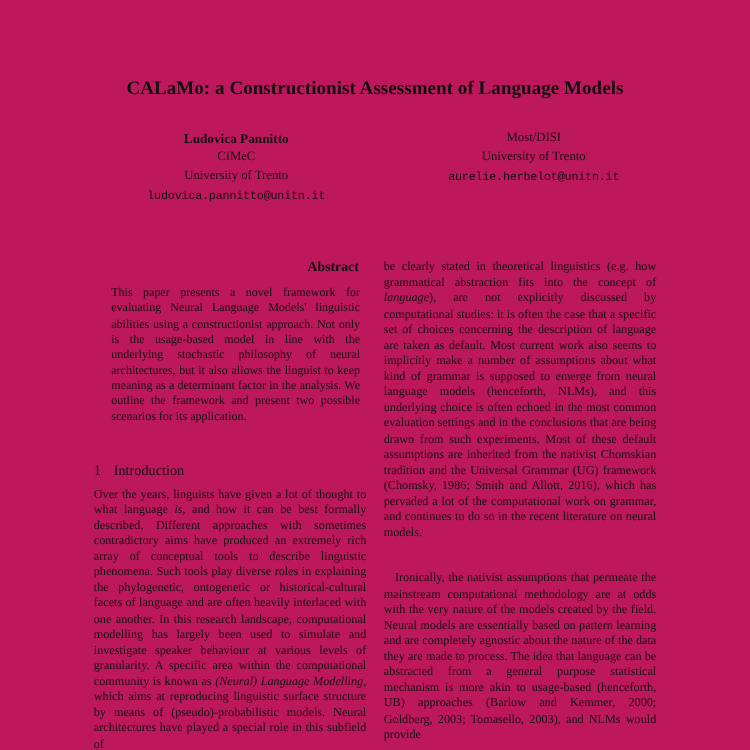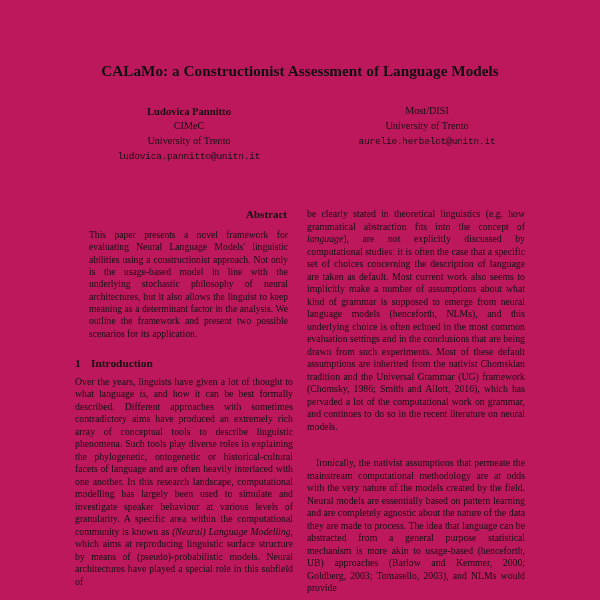--- a/index.html
+++ b/index.html
@@ -92,22 +92,22 @@
     margin-left: 14px;
     font-size: 9.6px;
     line-height: 1.285;
     text-align: justify;
     text-justify: inter-word;
     hyphens: manual;
   }
 
   .section-head {
     font-size: 11.4px;
-    font-weight: bold;
-    margin: 17px 0 7px 0;
+    font-weight: normal;
+    margin: 31px 0 7px 0;
     width: 218px;
   }
   .section-head .num {
     display: inline-block;
     width: 16px;
   }
 
   .para {
     font-size: 9.75px;
     line-height: 1.283;

